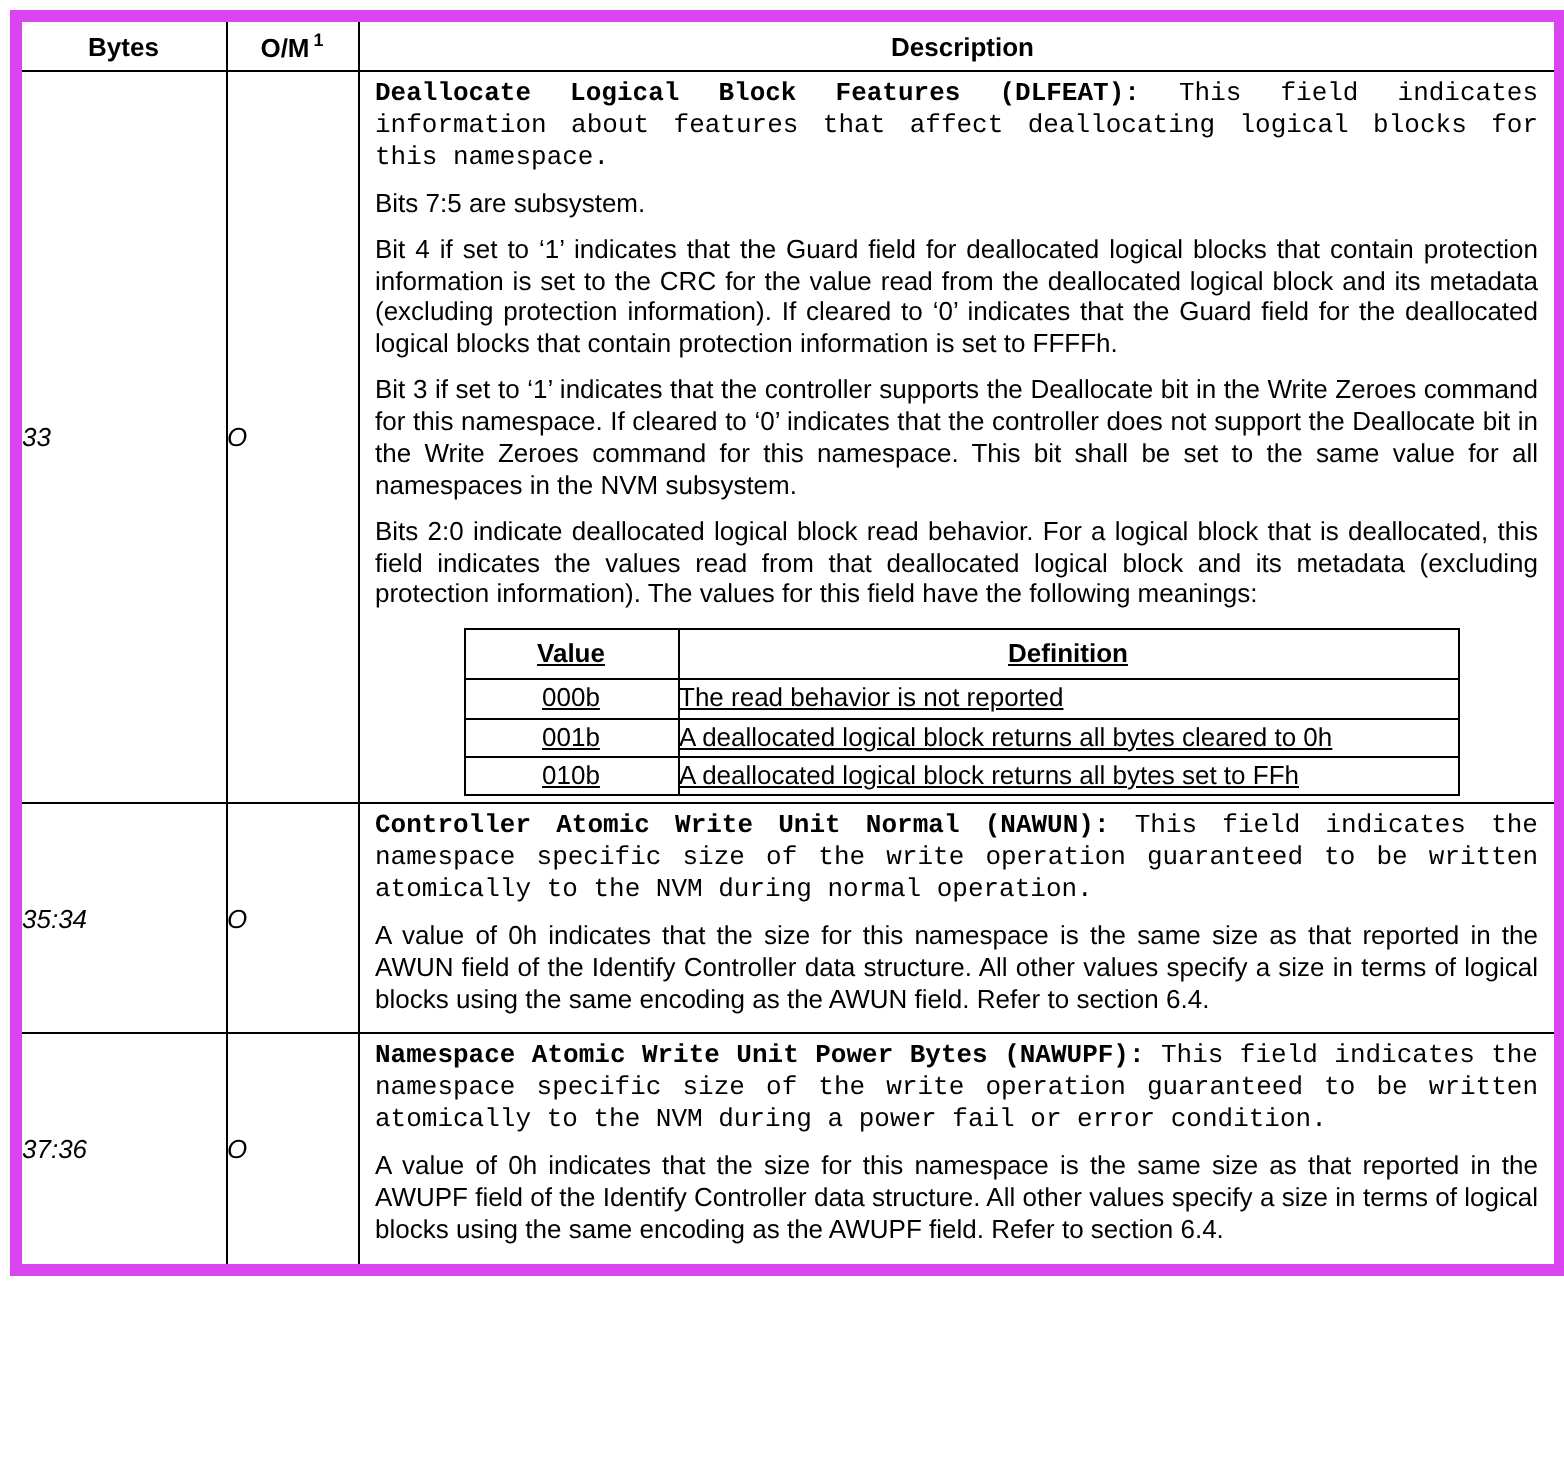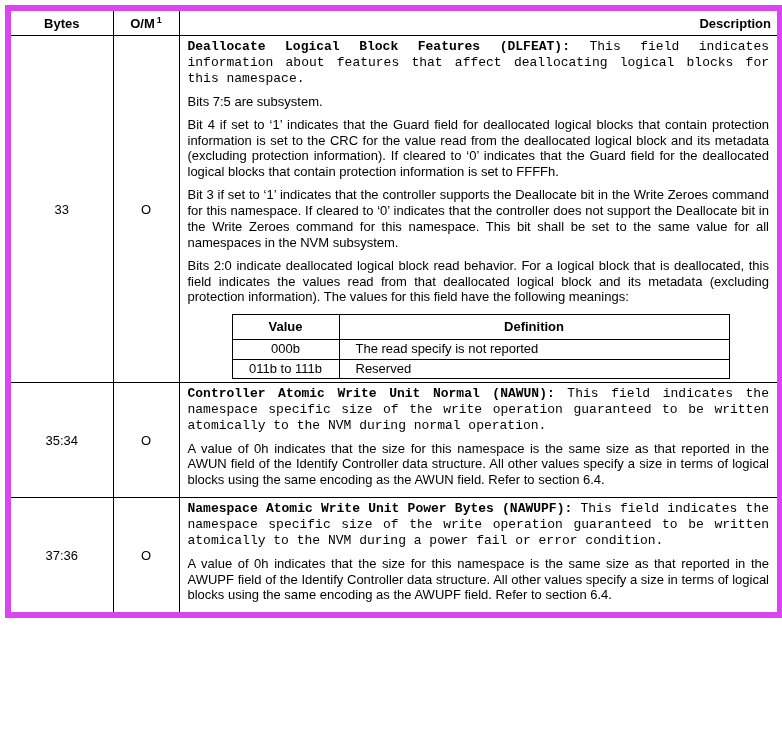--- a/index.html
+++ b/index.html
@@ -26,48 +26,49 @@
     font-size: 13px;
   }
   .spec-table thead th {
     font-weight: bold;
     padding: 4px 6px;
     text-align: center;
     background: #fff;
     height: 24px;
     vertical-align: middle;
   }
-  .spec-table thead th.col-desc-h { text-align: right; padding-left: 12px; border-radius: 11px; }
+  .spec-table thead th.col-desc-h { text-align: center; padding-left: 12px; border-radius: 11px; }
   col.c-bytes { width: 105px; }
   col.c-om    { width: 66px;  }
   col.c-desc  { width: 601px; }
   sup.om-sup { font-size: 9px; vertical-align: super; margin-left: 2px; }
   td.col-bytes, td.col-om {
-    text-align: center;
     vertical-align: middle;
+    font-style: italic;
   }
   td.col-desc {
     vertical-align: top;
     padding: 0 8px 2px 8px;
     line-height: 1.22;
     text-align: justify;
   }
   td.col-desc p { margin: 6px 0 7px 0; }
   td.col-desc p:first-child { margin-top: 3px; font-family: Liberation Mono, monospace; }
   b.lead { font-weight: bold; }
   table.inner-table {
     border-collapse: collapse;
     margin: 9px 0 1px 44px;
     width: 497px;
     table-layout: fixed;
+    text-decoration: underline;
   }
   .inner-table th, .inner-table td {
     border: 1px solid #000;
     font-size: 13px;
-    padding: 1px 16px;
+    padding: 1px 0;
     line-height: 1.25;
     text-align: left;
   }
   .inner-table th { background: #d9d9d9; font-weight: bold; }
   .inner-table col.ic-value { width: 107px; }
   .inner-table col.ic-def   { width: 390px; }
   .inner-table th.iv, .inner-table td.iv { text-align: center; }
 </style>
 </head>
 <body>
@@ -104,25 +105,29 @@
               </colgroup>
             <thead>
               <tr>
                 <th class="iv">Value</th>
                 <th>Definition</th>
               </tr>
             </thead>
             <tbody>
               <tr>
                 <td class="iv">000b</td>
-                <td>The read specify is not reported</td>
+                <td>The read behavior is not reported</td>
               </tr>
               <tr>
-                <td class="iv">011b to 111b</td>
-                <td>Reserved</td>
+                <td class="iv">001b</td>
+                <td>A deallocated logical block returns all bytes cleared to 0h</td>
+              </tr>
+              <tr>
+                <td class="iv">010b</td>
+                <td>A deallocated logical block returns all bytes set to FFh</td>
               </tr>
             </tbody>
           </table>
         </td>
       </tr>
 
       <tr>
         <td class="col-bytes">35:34</td>
         <td class="col-om">O</td>
         <td class="col-desc">

